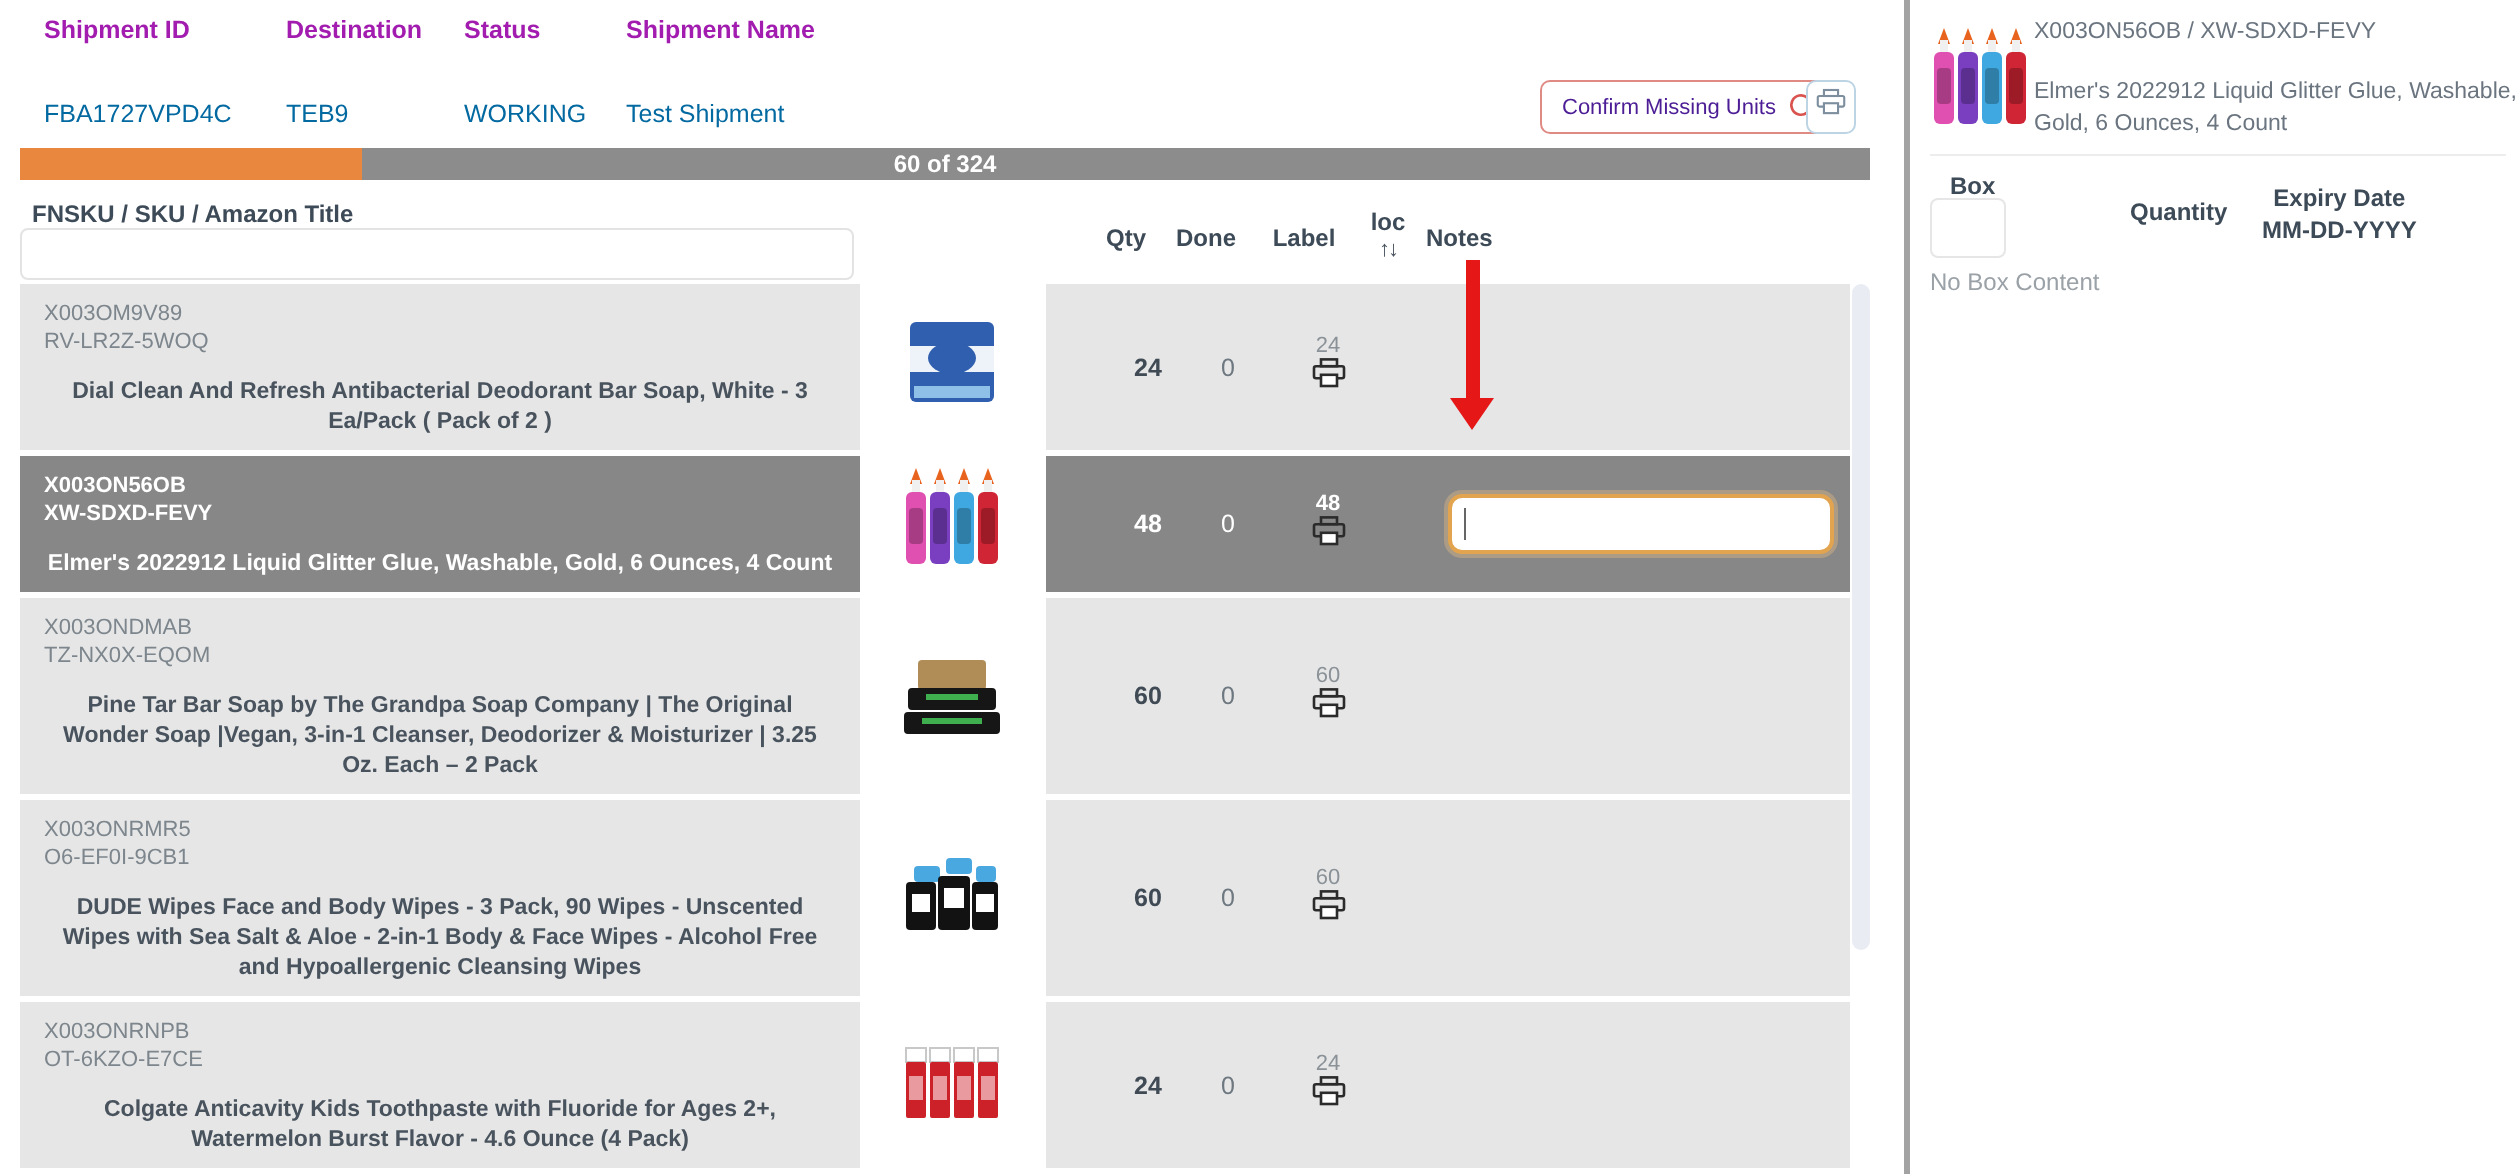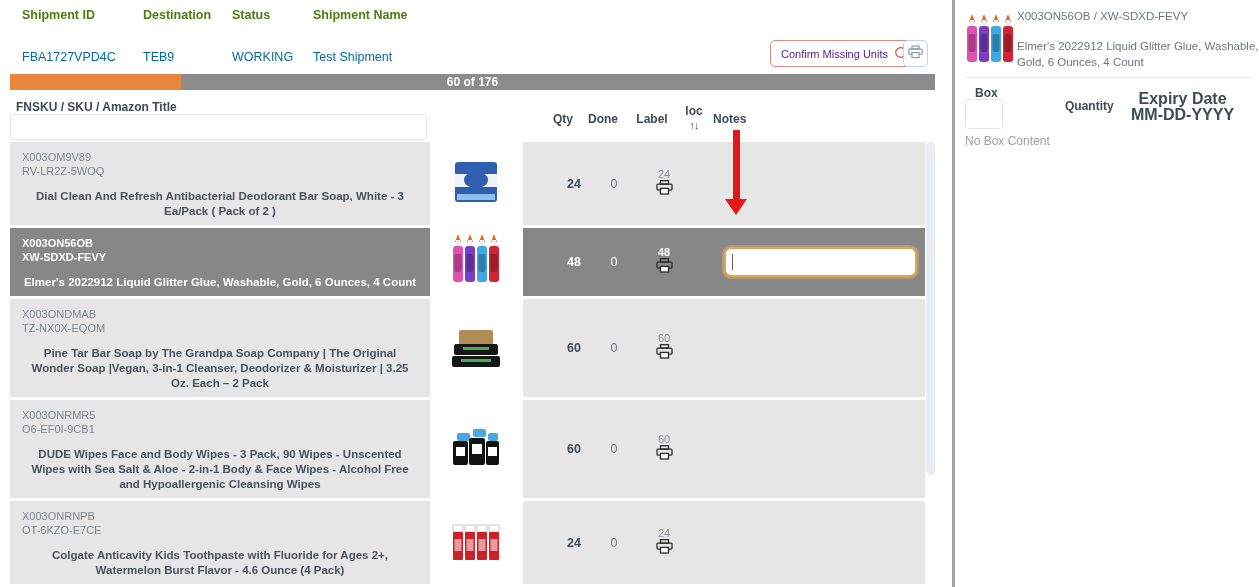--- a/index.html
+++ b/index.html
@@ -2,21 +2,21 @@
 <html><head>
 <meta charset="utf-8">
 <style>
   * { box-sizing: border-box; margin: 0; padding: 0; }
   html,body { width:1259px; height:587px; background:#fff; overflow:hidden;
     font-family:"Liberation Sans","DejaVu Sans",sans-serif; }
   .app { position:relative; width:1259px; height:587px; background:#fff; }
 
   
   .ship-col { position:absolute; top:8px; }
-  .ship-col .lbl { font-size:12.5px; font-weight:bold; color:#4d7c0f; }
+  .ship-col .lbl { font-size:12.5px; font-weight:bold; color:#a21caf; }
   .ship-col .val { font-size:12.5px; color:#0369a1; margin-top:28px; }
   .c0{left:22px}.c1{left:143px}.c2{left:232px}.c3{left:313px}
 
   .confirm-btn { position:absolute; left:770px; top:40px; height:27px; padding:0 10px;
     background:#fff; border:1px solid #e08a84; border-radius:5px; color:#4c1d95;
     font-size:11px; display:flex; align-items:center; gap:6px; cursor:pointer; }
   .print-btn { position:absolute; left:903px; top:40px; width:25px; height:27px;
     background:#fff; border:1px solid #bcd4e4; border-radius:5px;
     display:flex; align-items:center; justify-content:center; cursor:pointer; }
 
@@ -82,21 +82,21 @@
   .side .thumb { position:absolute; left:10px; top:12px; width:48px; height:50px; }
   .side .code { position:absolute; left:62px; top:10px; font-size:11.5px; color:#6b7580; }
   .side .ptitle { position:absolute; left:62px; top:38px; width:248px;
     font-size:11.5px; color:#6b7580; line-height:16px; }
   .side .divider { position:absolute; left:10px; top:77px; width:288px; height:1px; background:#ededed; }
   .side .box-lbl { position:absolute; left:20px; top:86px; font-size:12px; font-weight:bold; color:#3d4a57; }
   .side .box-input { position:absolute; left:10px; top:99px; width:38px; height:30px;
     border:1px solid #e6e6e6; border-radius:4px; background:#fff; outline:none;
     padding:0 6px; font-size:12px; }
   .side .qty-lbl { position:absolute; left:110px; top:99px; font-size:12px; font-weight:bold; color:#3d4a57; }
-  .side .exp-lbl { position:absolute; left:176px; top:91px; font-size:16px; font-weight:bold;
+  .side .exp-lbl { position:absolute; left:176px; top:91px; font-size:12px; font-weight:bold;
     color:#3d4a57; text-align:center; line-height:16px; }
   .side .empty { position:absolute; left:10px; top:134px; font-size:12px; color:#9aa1a7; }
 </style>
 </head>
 <body>
 
 <div class="app">
 
   <div class="ship-col c0">
     <div class="lbl">Shipment ID</div>
@@ -130,21 +130,21 @@
       <svg width="15" height="14" viewBox="0 0 17 15">
           <rect x="4.5" y="0.7" width="8" height="3.4" fill="none" stroke="#7d8f9e" stroke-width="1.2"></rect>
           <rect x="1" y="4.1" width="15" height="6" rx="1" fill="none" stroke="#7d8f9e" stroke-width="1.2"></rect>
           <rect x="4.5" y="8.2" width="8" height="5.6" fill="#fff" stroke="#7d8f9e" stroke-width="1.2"></rect>
         </svg>
     </span>
   </div>
 
   <div class="progress">
     <div class="fill" style="width: 18.5%;"></div>
-    <div class="txt">60 of 176</div>
+    <div class="txt">60 of 324</div>
   </div>
 
   <div class="tbl-head-title">FNSKU / SKU / Amazon Title</div>
   <input class="search-input" placeholder="" style="">
   <div class="colhead ch-qty">Qty</div>
   <div class="colhead ch-done">Done</div>
   <div class="colhead ch-label">Label</div>
   <div class="colhead ch-loc">
     <div>loc</div>
     <div class="sort">↑↓</div>

